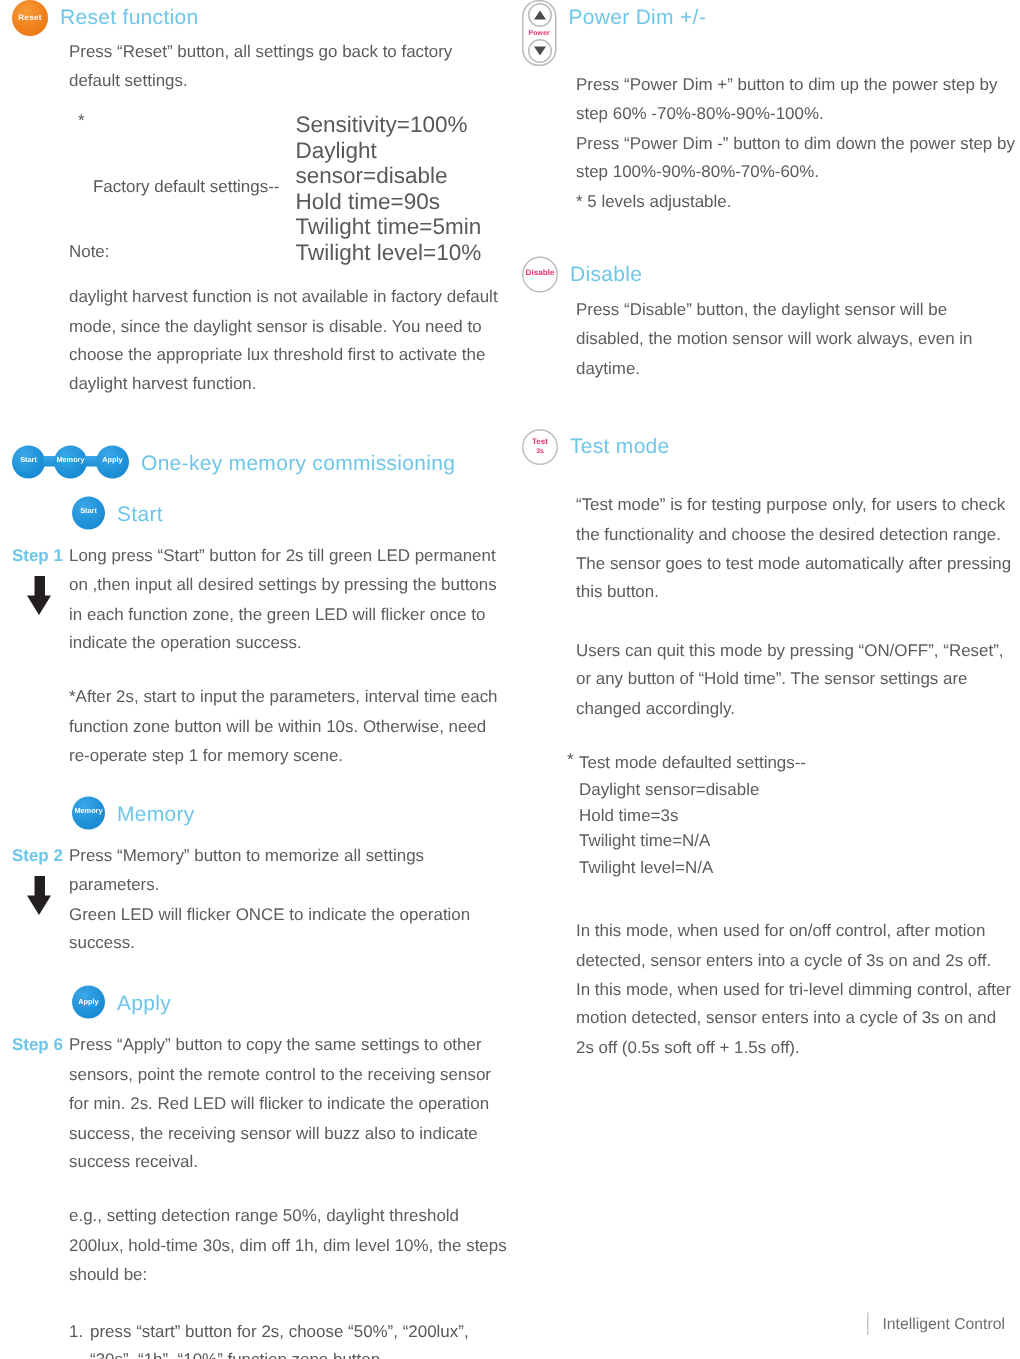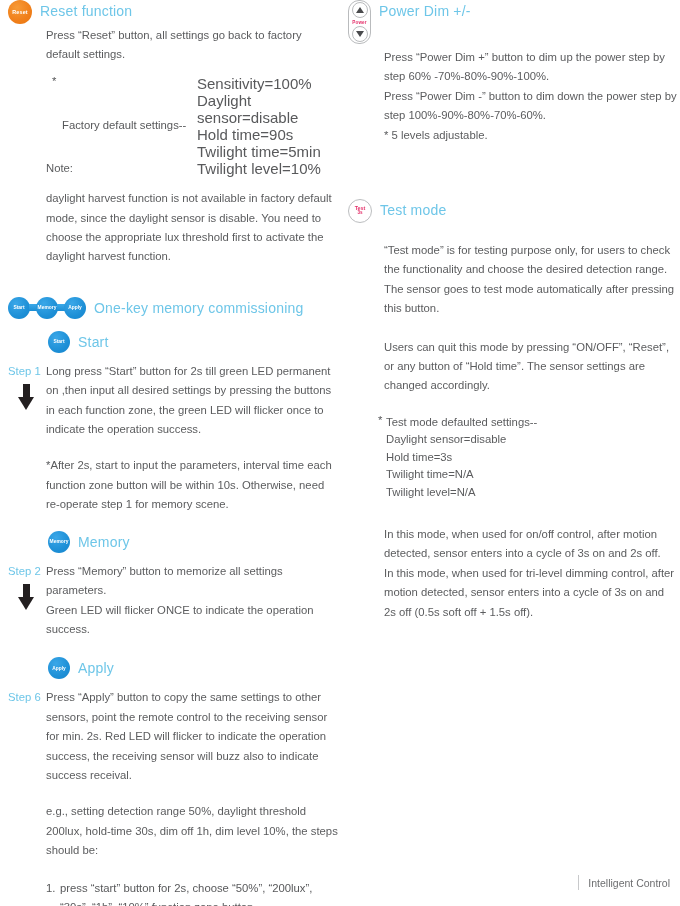--- a/index.html
+++ b/index.html
@@ -152,20 +152,21 @@
     display: flex;
     align-items: flex-start;
   }
   .step-label {
     width: 38px;
     flex: 0 0 38px;
     color: #6ec6e8;
     font-size: 11.3px;
     line-height: 19.4px;
     position: relative;
+    font-weight: bold;
   }
   .arrow {
     position: absolute;
     left: 10px;
     top: 22px;
     width: 0; height: 0;
   }
   .arrow .shaft {
     position: absolute;
     left: 5px; top: 0;
@@ -356,20 +357,29 @@
         </div>
         <div class="sec-title">Power Dim +/-</div>
       </div>
       <div class="indent-r body-txt" style="margin-top:4px;">Press “Power Dim +” button to dim up the power step by step 60% -70%-80%-90%-100%.</div>
       <div class="indent-r body-txt">Press “Power Dim -” button to dim down the power step by step 100%-90%-80%-70%-60%.</div>
       <div class="indent-r body-txt">* 5 levels adjustable.</div>
     </div>
 
     <div style="height:24px;"></div>
 
+    <div class="sec">
+      <div class="sec-head">
+        <div class="ico-circ">
+          <span class="l1">Disable</span>
+        </div>
+        <div class="sec-title">Disable</div>
+      </div>
+      <div class="indent-r body-txt" style="margin-top:3px;">Press “Disable” button, the daylight sensor will be disabled, the motion sensor will work always, even in daytime.</div>
+    </div>
 
     <div style="height:28px;"></div>
 
     <div class="sec">
       <div class="sec-head">
         <div class="ico-circ">
           <span class="l1">Test</span>
           <span class="l2">3s</span>
         </div>
         <div class="sec-title">Test mode</div>

